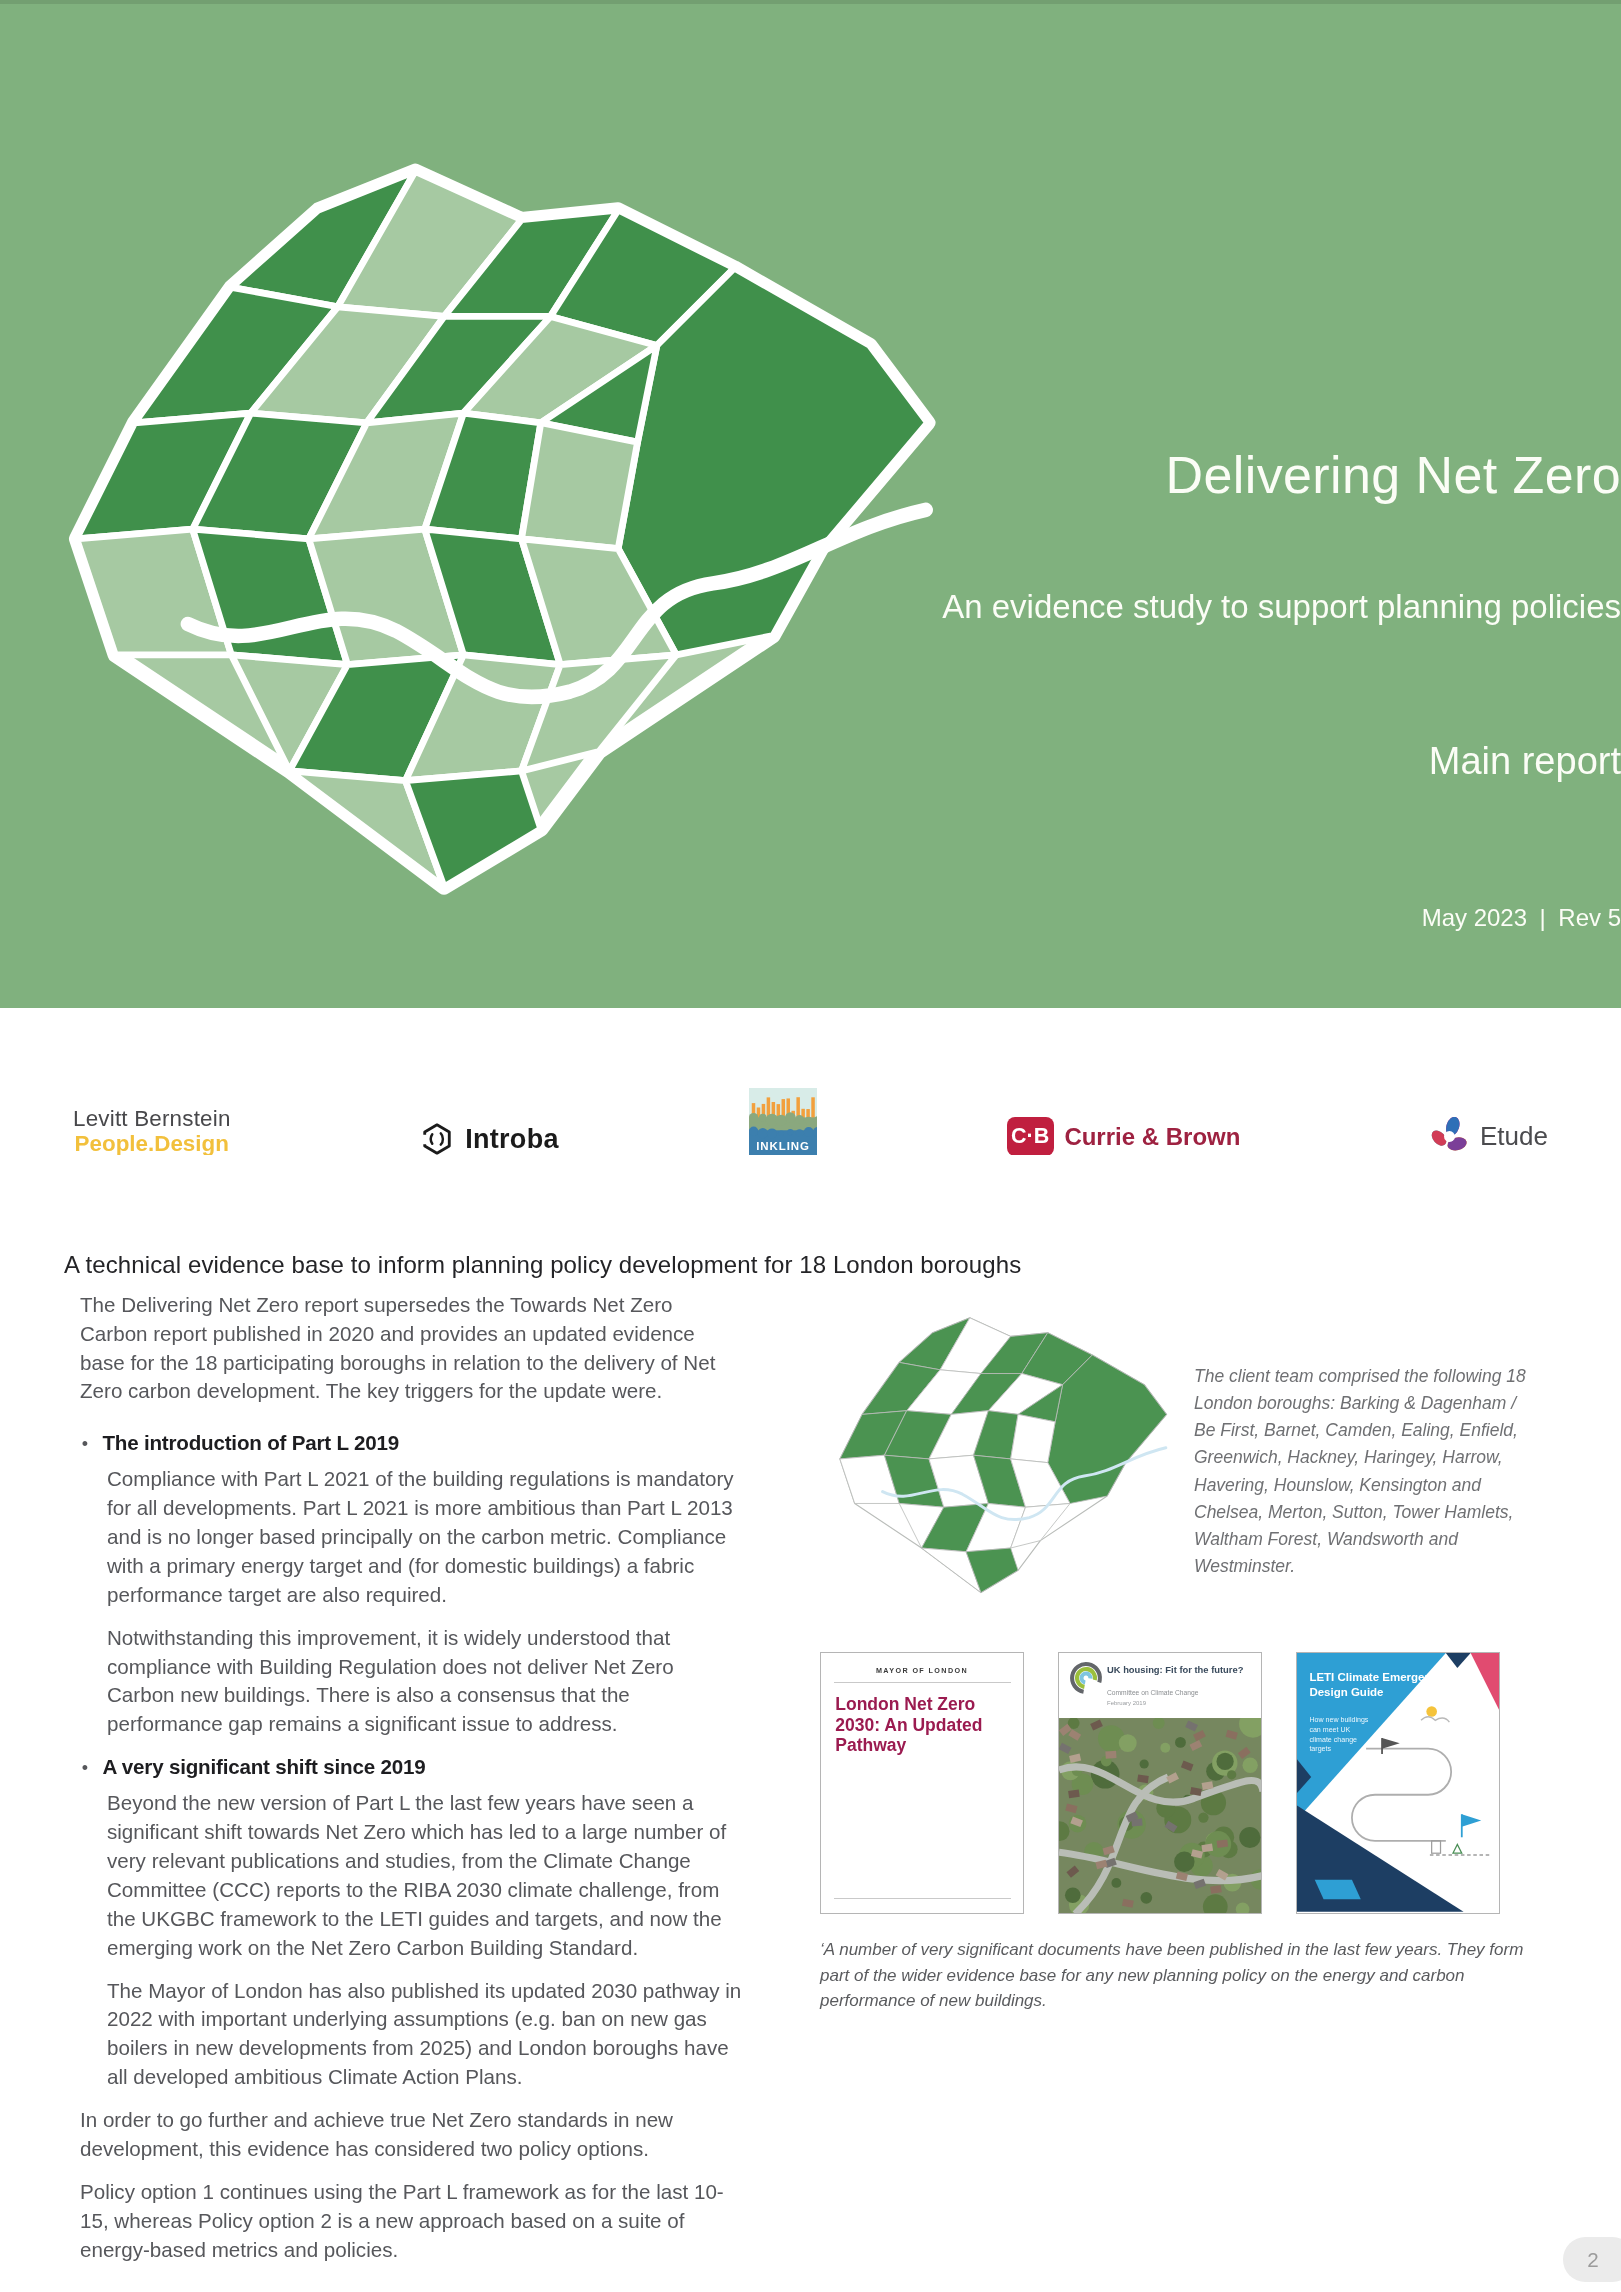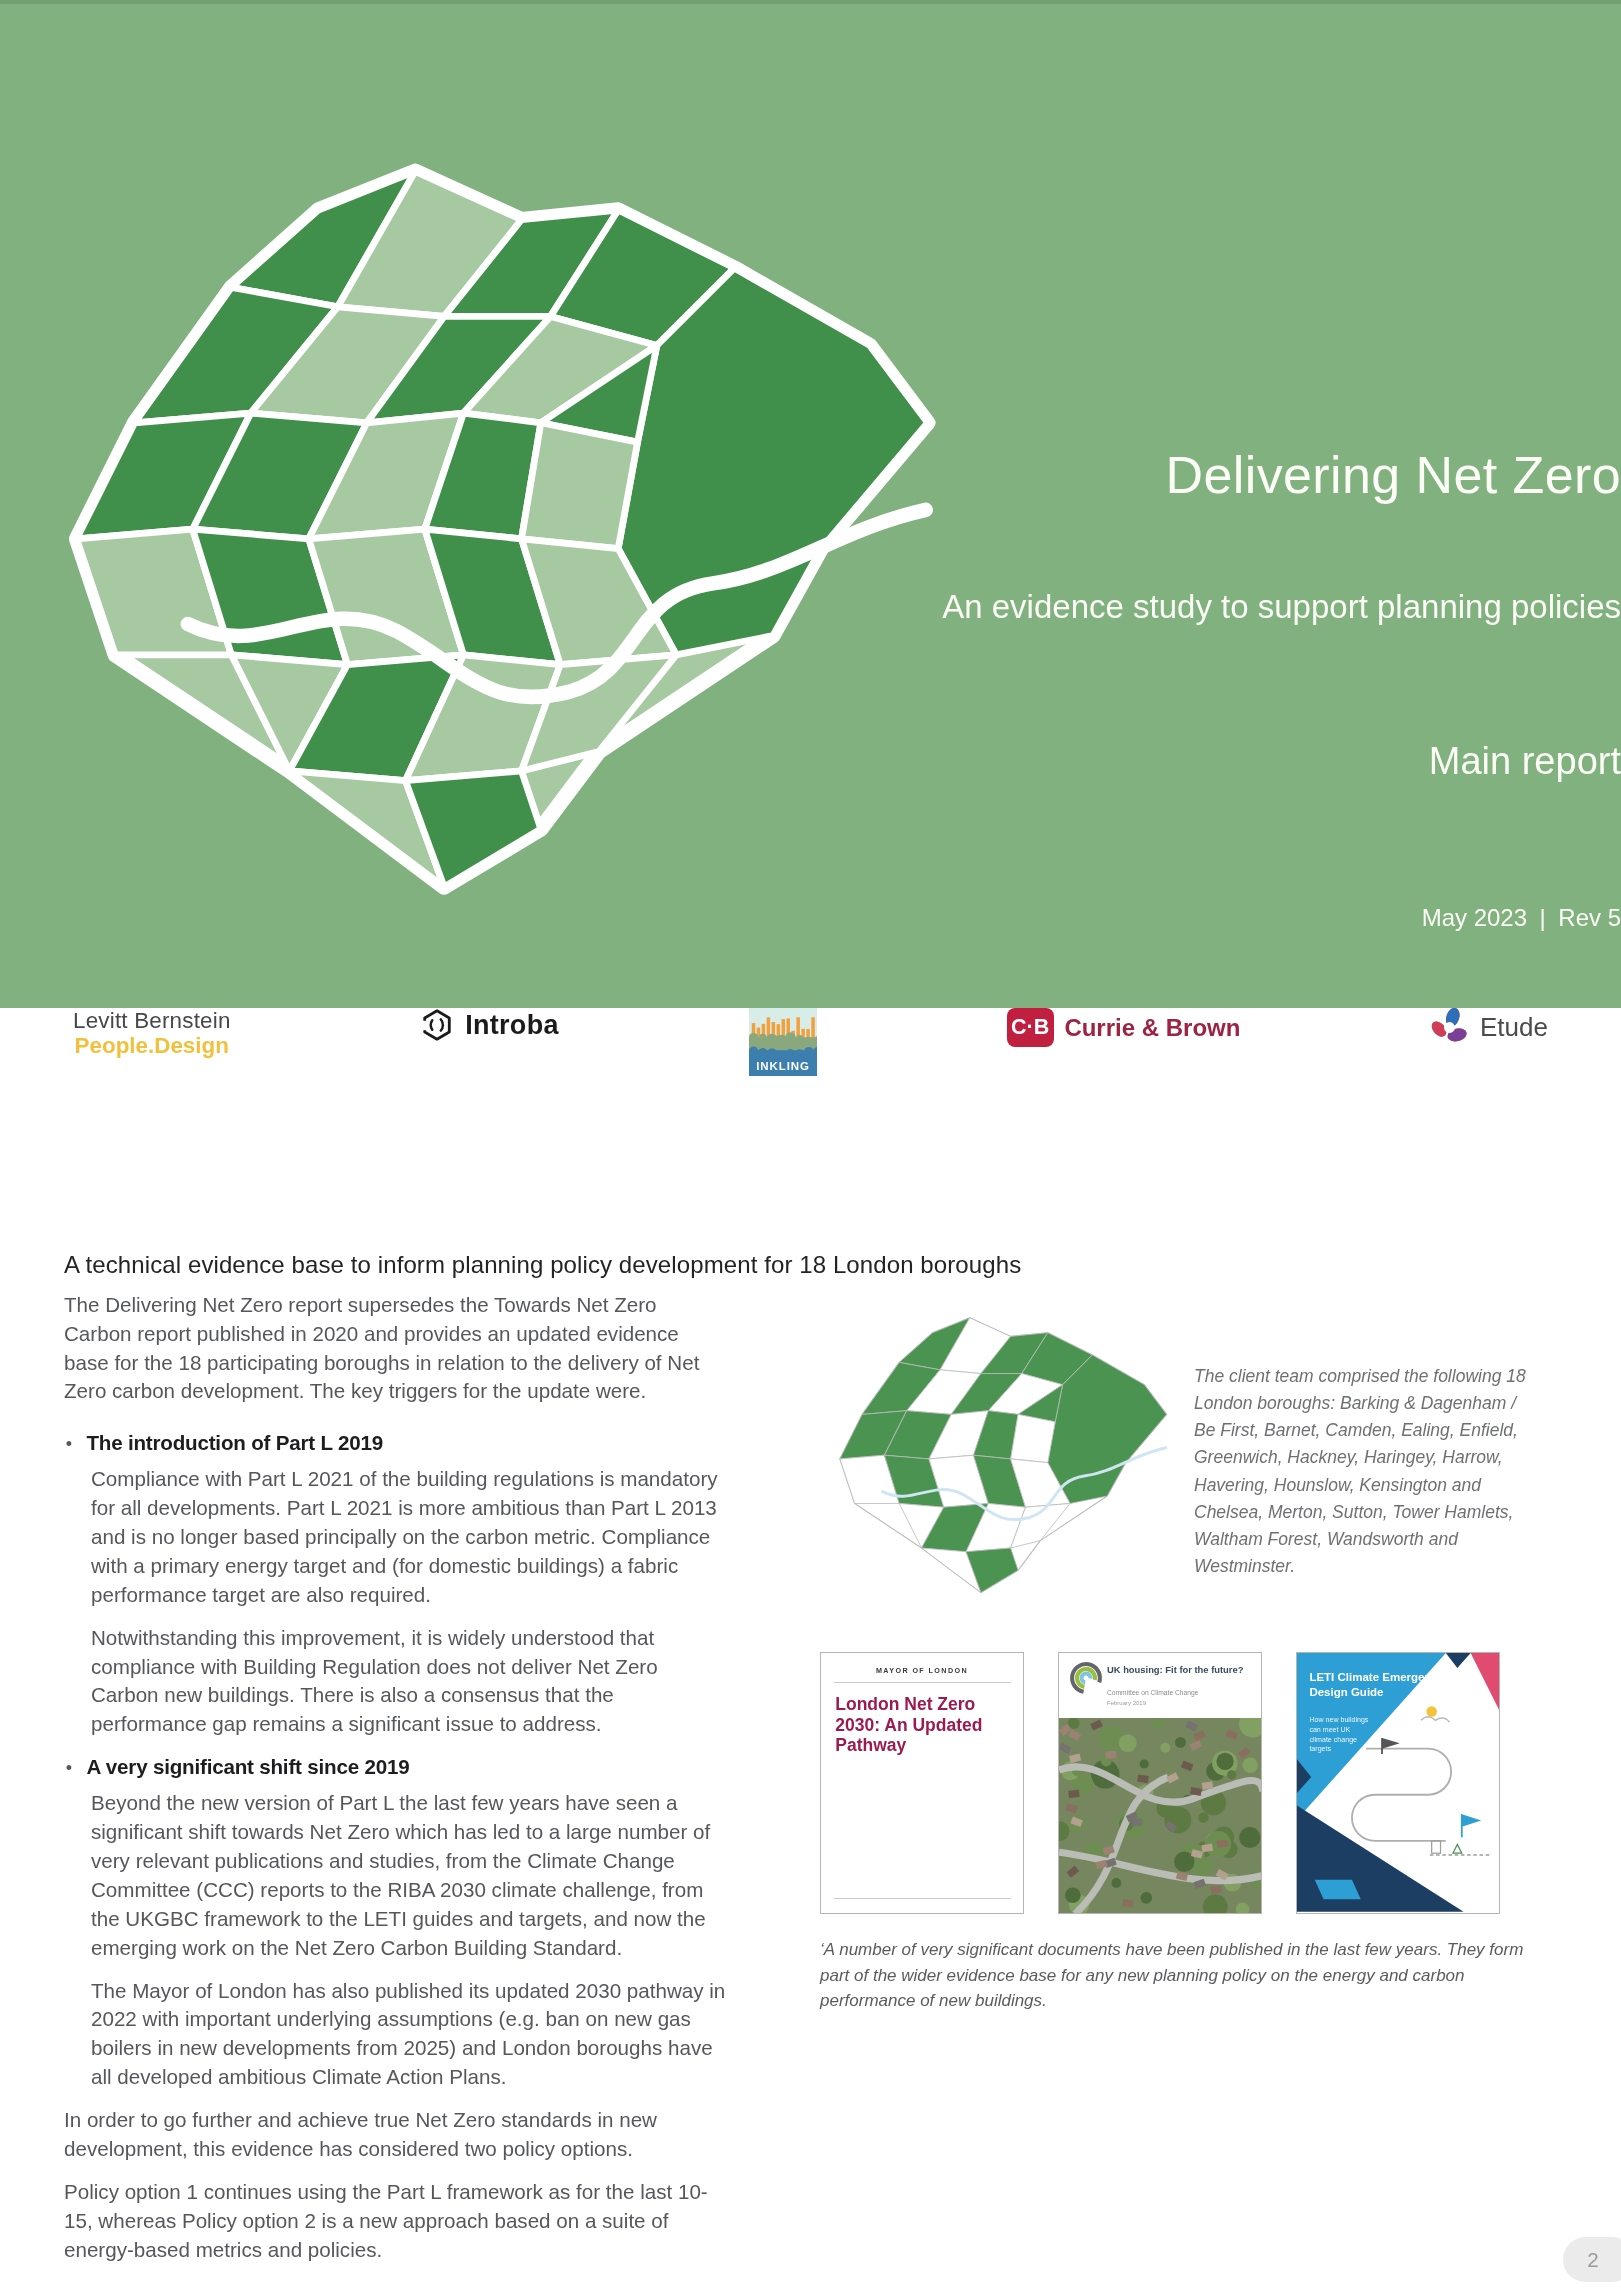--- a/index.html
+++ b/index.html
@@ -17,38 +17,38 @@
   .report-title { position:absolute; right:0; top:441px; width:985px;
                   font-size:52px; letter-spacing:0.4px; }
   .report-subtitle { position:absolute; right:0; top:580px; width:985px;
                      font-size:33px; line-height:1.42; }
   .report-type { position:absolute; right:0; top:736px; width:985px; font-size:38px; }
   .report-date { position:absolute; right:0; top:900px; width:985px; font-size:24px; }
   .report-date .sep { padding:0 12.5px; }
 
   
   .logo-band { position:absolute; left:0; top:1008px; width:1621px; height:148px;
-               background:#fff; display:flex; align-items:flex-start;
+               background:#fff; display:flex; align-items:flex-end;
                justify-content:space-between; padding:0 73px; }
   .logo { display:flex; align-items:center; gap:10.7px; }
   .lb-logo { text-align:center; line-height:1.12; }
   .lb-line1 { font-size:22.4px; color:#48484b; font-weight:500; letter-spacing:0.2px; }
   .lb-line2 { font-size:22.4px; color:#f2c03c; font-weight:700; }
   .introba-text { font-size:27px; color:#1b1b1b; font-weight:600; letter-spacing:0.3px; }
   .currie-badge { width:47px; height:39px; background:#c01f3f; border-radius:8px;
                   color:#fff; font-weight:700; font-size:21.5px; display:flex;
                   align-items:center; justify-content:center; }
   .currie-text { font-size:24px; color:#9e2241; font-weight:600; }
   .etude-text { font-size:26px; color:#4b4b4e; font-weight:500; }
 
   
   .main { position:absolute; left:0; top:1155px; width:1621px; height:1137px; background:#fff; }
   .h1 { position:absolute; left:64px; top:56px; width:1433px; font-size:24px;
         font-weight:400; color:#242427; letter-spacing:0.1px;margin-top:40px; }
-  .left-col { position:absolute; left:64px; top:136px; width:665px;
+  .left-col { position:absolute; left:80px; top:136px; width:665px;
               font-size:20.6px; line-height:1.4; color:#56575b; }
   .left-col p { margin-bottom:14.3px; }
   .intro { margin-bottom:23px !important; }
   .bullet { display:flex; gap:14.3px; margin:3.6px 0 7.2px 1.8px; align-items:baseline; }
   .bullet .dot { font-size:18px; color:#56575b; }
   .bullet .btitle { font-weight:700; color:#1d1d20; font-size:20.6px; letter-spacing:-0.2px; }
   .indent { padding-left:27px; }
   .group { margin-bottom:12.5px; }
 
   .right-col { position:absolute; left:811px; top:0; width:748px; }

